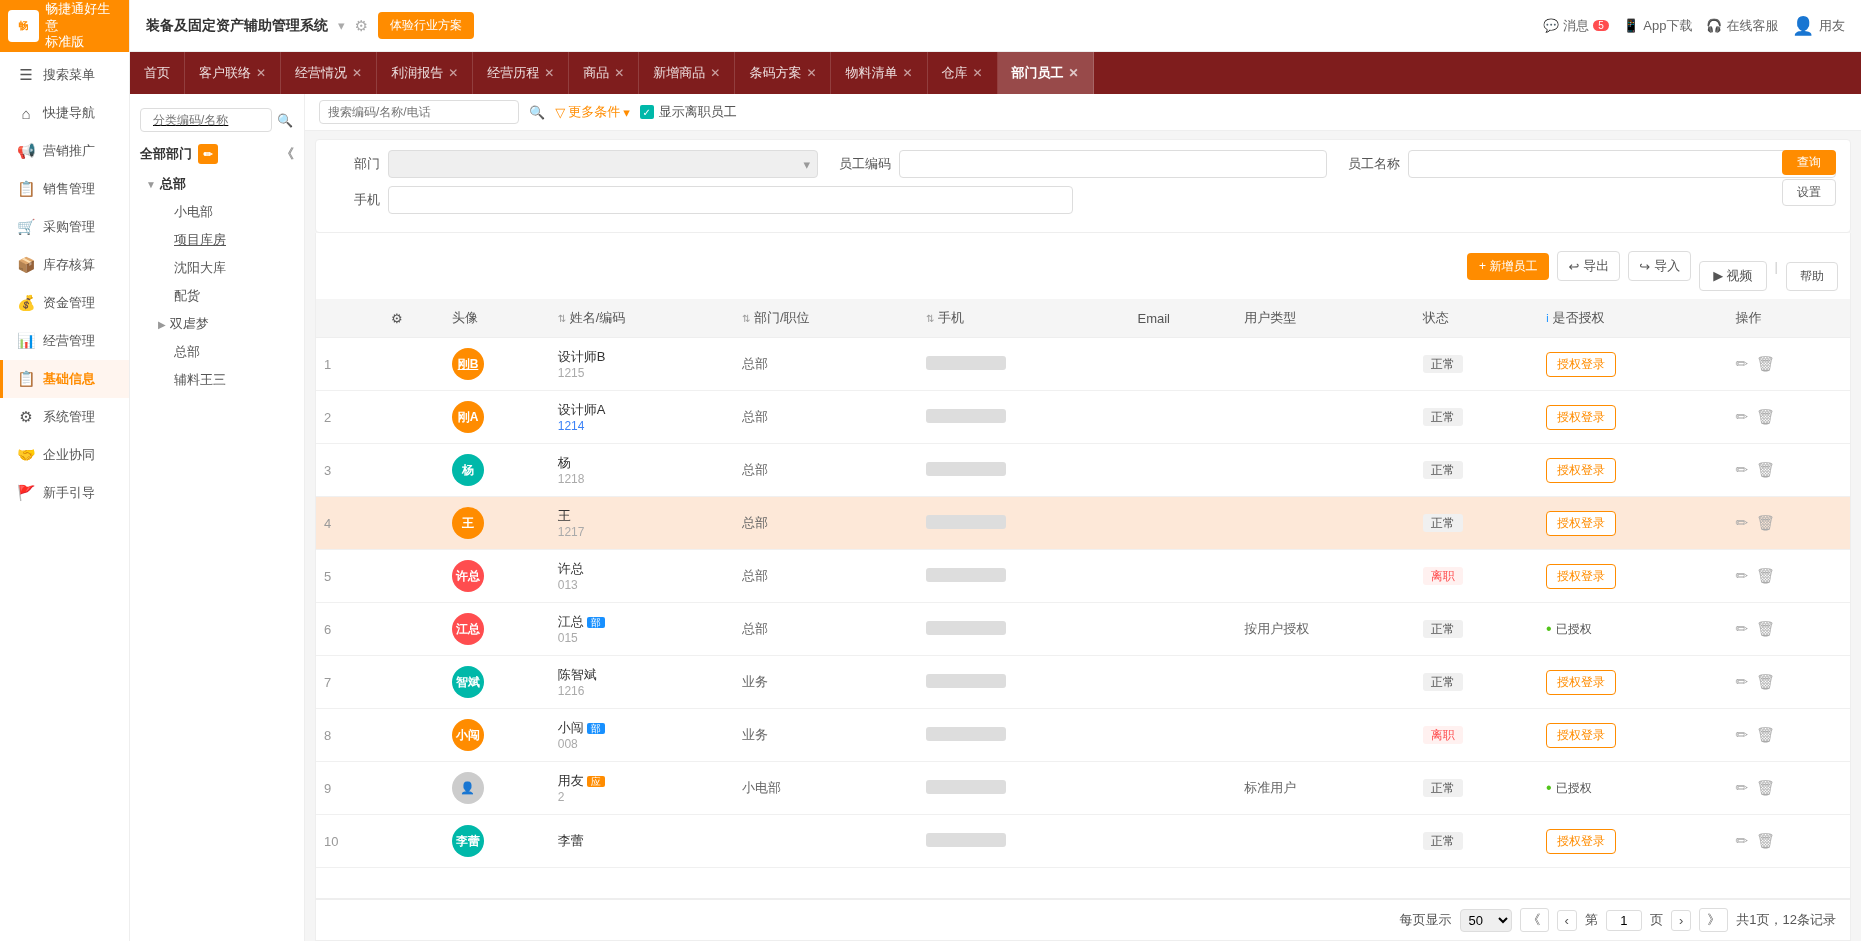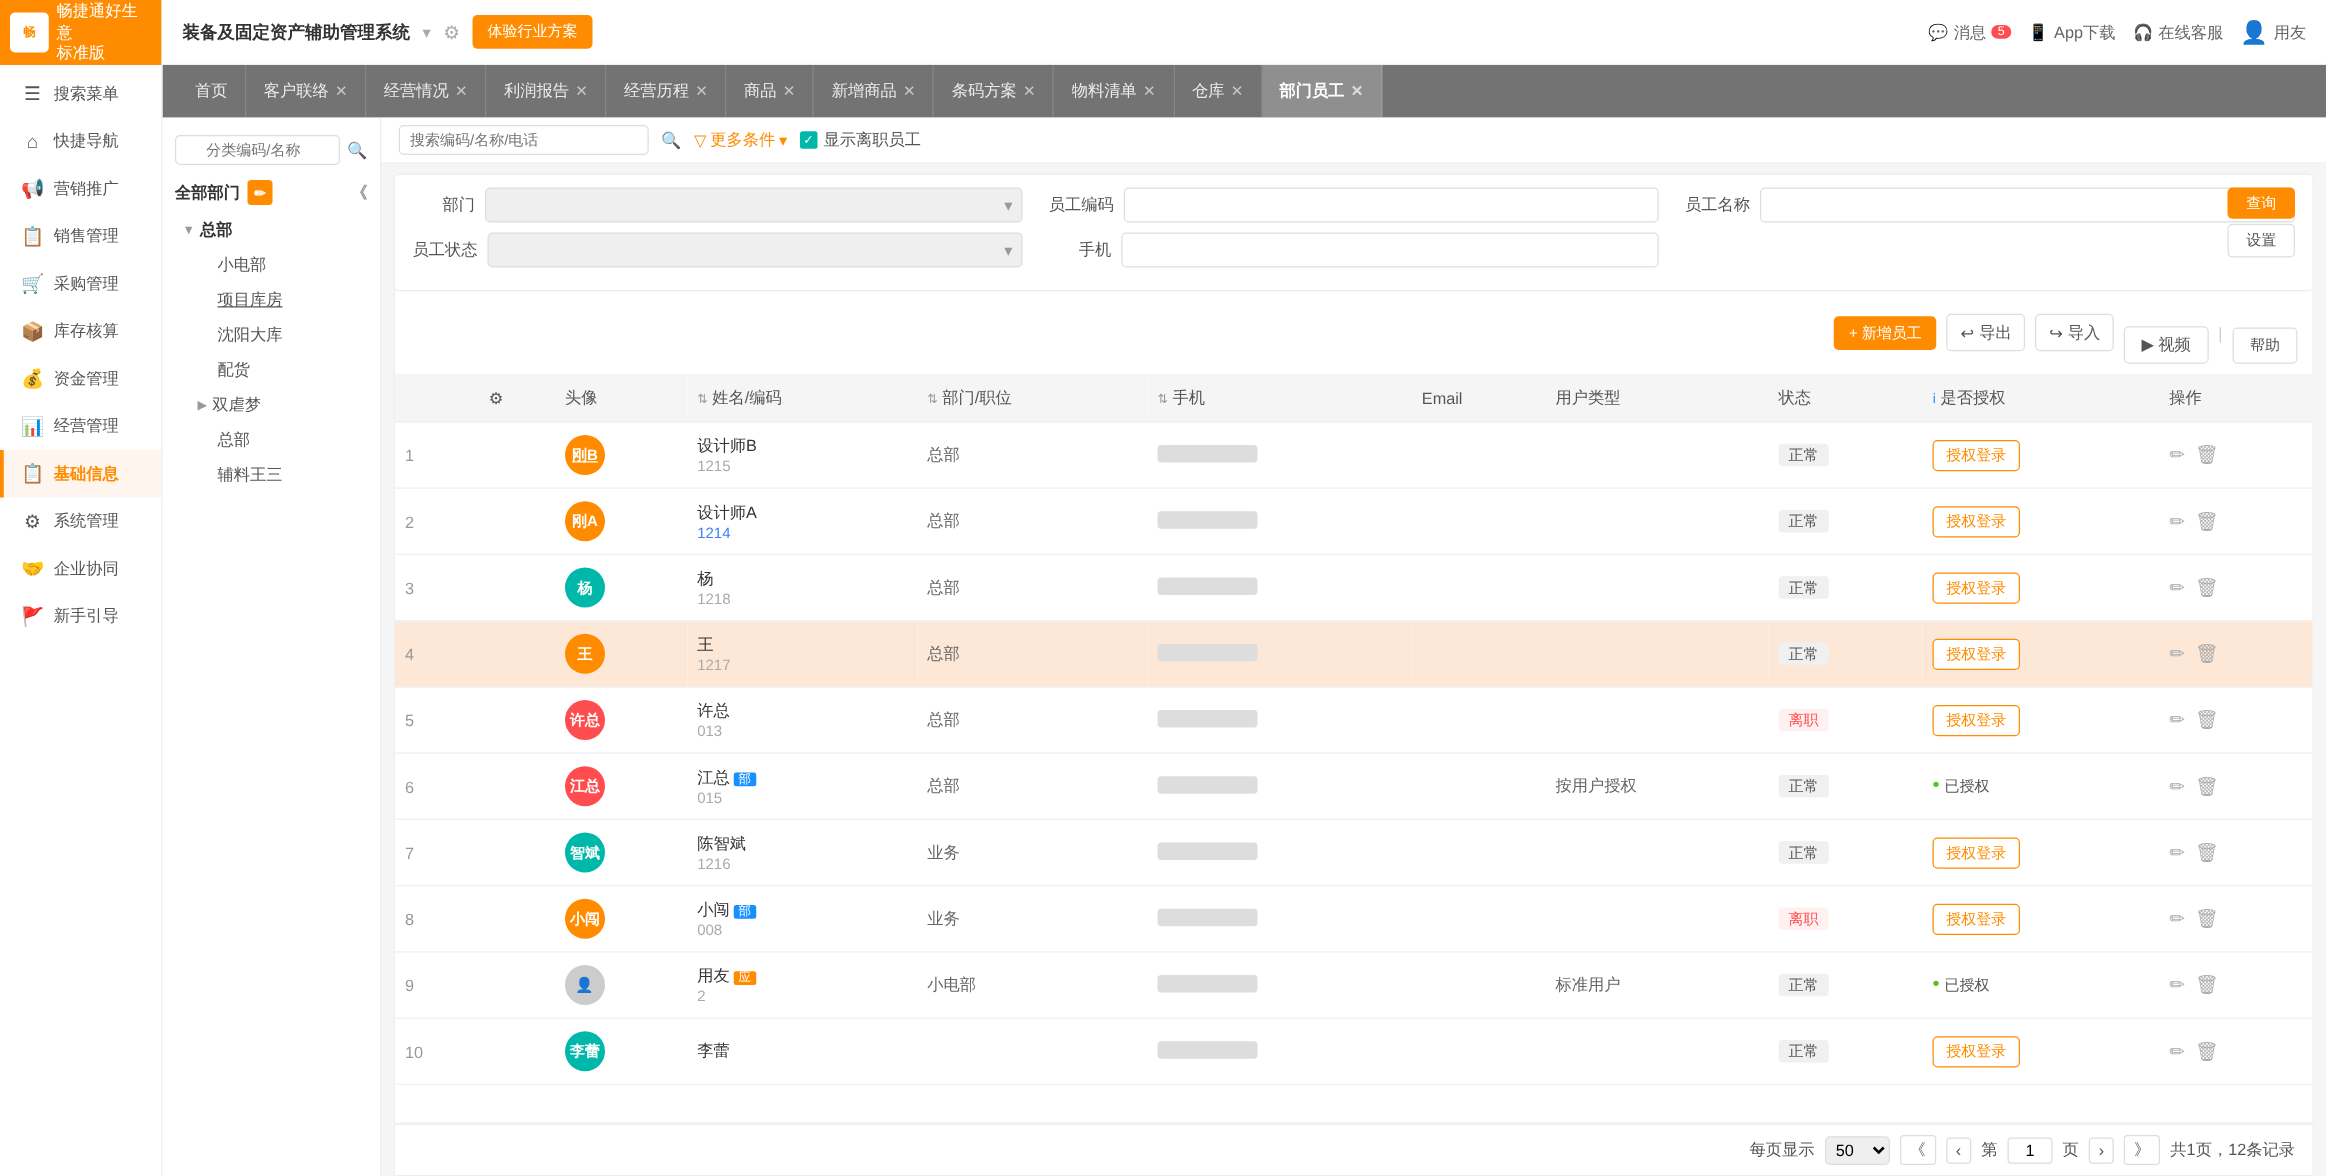--- a/index.html
+++ b/index.html
@@ -21,32 +21,32 @@
     
     .top-header { height: 52px; background: #fff; display: flex; align-items: center; padding: 0 16px; border-bottom: 1px solid #eee; justify-content: space-between; flex-shrink: 0; }
     .top-header-left { display: flex; align-items: center; gap: 10px; }
     .system-title { font-size: 14px; color: #333; font-weight: bold; }
     .top-header-right { display: flex; align-items: center; gap: 14px; color: #666; font-size: 13px; }
     .header-btn { display: flex; align-items: center; gap: 4px; cursor: pointer; }
     .badge { background: #ff4d4f; color: #fff; border-radius: 10px; padding: 0 5px; font-size: 10px; min-width: 16px; text-align: center; }
     .trial-btn { background: #ff8c00; color: #fff; border: none; padding: 5px 12px; border-radius: 4px; cursor: pointer; font-size: 12px; }
 
     
-    .tab-nav { background: #737373; display: flex; align-items: center; height: 42px; flex-shrink: 0; overflow-x: auto; padding-left: 12px; }
+    .tab-nav { background: #7f1d1d; display: flex; align-items: center; height: 42px; flex-shrink: 0; overflow-x: auto; }
     .tab-item { padding: 0 14px; height: 42px; display: flex; align-items: center; color: rgba(255,255,255,0.85); cursor: pointer; white-space: nowrap; gap: 5px; font-size: 13px; border-right: 1px solid rgba(255,255,255,0.15); }
     .tab-item.active { background: rgba(255,255,255,0.2); color: #fff; font-weight: bold; }
     .tab-close { font-size: 12px; opacity: 0.7; }
 
     
     .content { flex: 1; display: flex; overflow: hidden; }
 
     
     .left-tree { width: 175px; background: #fff; border-right: 1px solid #eee; flex-shrink: 0; display: flex; flex-direction: column; overflow-y: auto; padding: 8px 0; }
     .tree-search { display: flex; align-items: center; padding: 6px 10px; gap: 6px; }
-    .tree-search input { border: 1px solid #ddd; border-radius: 4px; padding: 4px 24px; font-size: 12px; width: 100%; outline: none; }
+    .tree-search input { border: 1px solid #ddd; border-radius: 4px; padding: 4px 12px; font-size: 12px; width: 100%; outline: none; text-decoration: underline; }
     .tree-header { display: flex; align-items: center; padding: 6px 10px; font-weight: bold; color: #333; gap: 6px; }
     .tree-header .edit-icon { width: 20px; height: 20px; background: #ff8c00; border-radius: 3px; display: flex; align-items: center; justify-content: center; color: #fff; font-size: 11px; cursor: pointer; }
     .tree-header .collapse-icon { margin-left: auto; cursor: pointer; color: #999; }
     .tree-node { padding: 5px 10px 5px 16px; cursor: pointer; color: #555; display: flex; align-items: center; gap: 4px; }
     .tree-node-group { font-weight: bold; color: #333; }
 
     
     .right-panel { flex: 1; display: flex; flex-direction: column; overflow: hidden; background: #f5f5f5; }
 
     
@@ -318,26 +318,20 @@
             <label>员工编码</label>
             <input type="text" style="">
           </div>
           <div class="form-field">
             <label>员工名称</label>
             <input type="text" style="">
           </div>
         </div>
         <div class="search-form-row">
           <div class="form-field">
-            <label>员工状态</label>
-            <div class="form-select-wrap">
-              <select></select>
-            </div>
-          </div>
-          <div class="form-field">
             <label>手机</label>
             <input type="text" style="">
           </div>
           <div class="form-field" style="flex:1;"></div>
         </div>
         <div class="search-actions">
           <button class="btn-query">查询</button>
           <button class="btn-set">设置</button>
         </div>
       </div>

